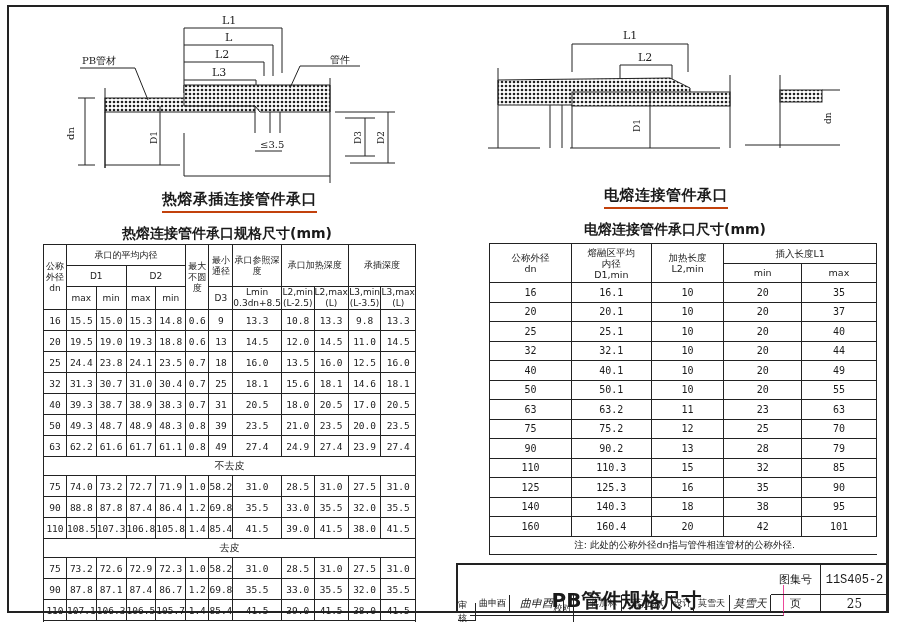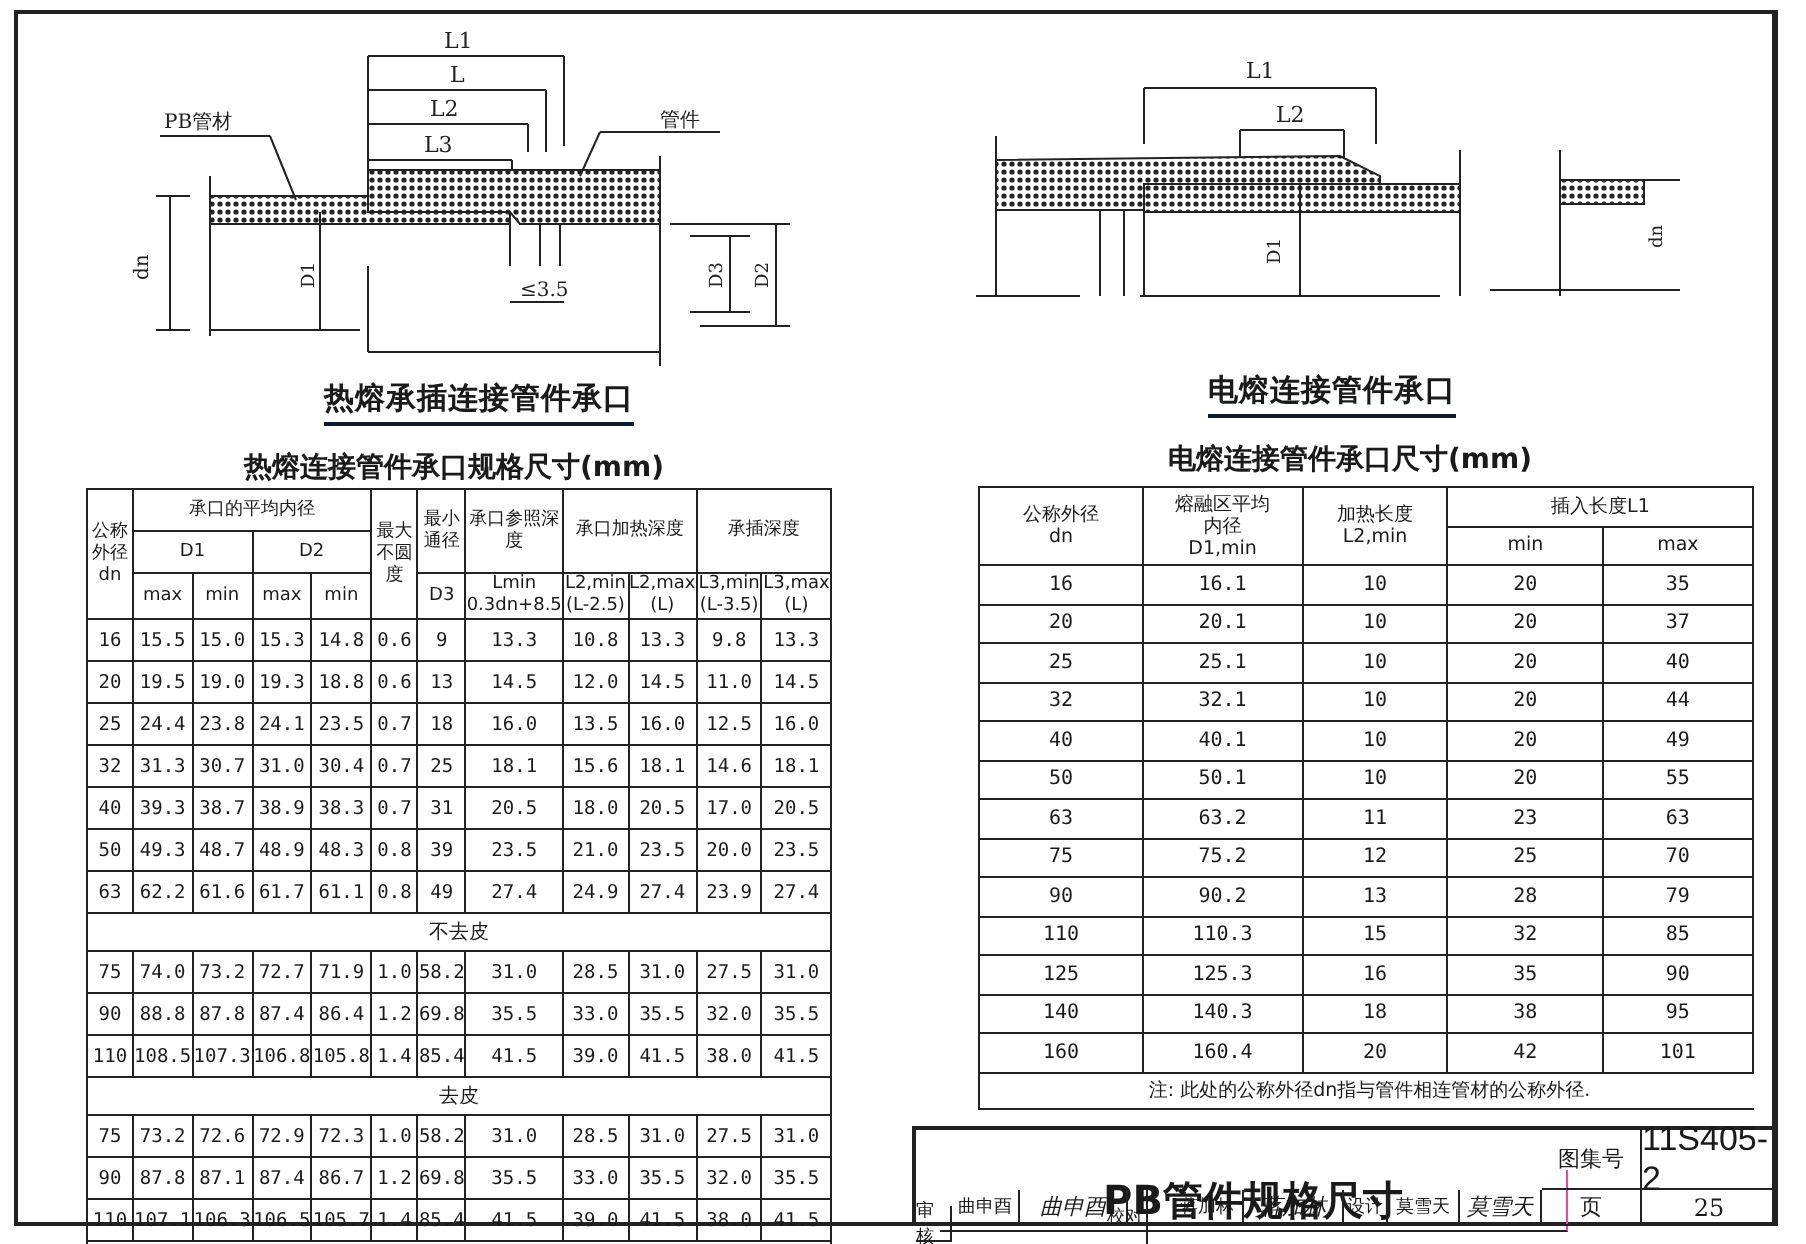--- a/index.html
+++ b/index.html
@@ -2,21 +2,21 @@
 <html><head>
 <meta charset="utf-8">
 <style>
   html, body { margin:0; padding:0; background:#fff; }
   body { width:903px; height:622px; position:relative; overflow:hidden;
          font-family: "DejaVu Serif", "Liberation Serif", serif; color:#1a1a1a; }
   .frame { position:absolute; left:7px; top:5px; width:882px; height:608px;
            border:2px solid #222; border-right-width:3px; box-sizing:border-box; }
   svg.diagram { position:absolute; }
   .caption { position:absolute; font-family:"DejaVu Sans", sans-serif; font-weight:bold; font-size:15px; letter-spacing:0.5px; }
-  .caption.u { border-bottom:2px solid #0f172a; padding-bottom:2px; }
+  .caption.u { border-bottom:2px solid #c2410c; padding-bottom:2px; }
   .tcaption { position:absolute; font-family:"DejaVu Sans", sans-serif; font-weight:bold; font-size:14px; }
   table { position:absolute; border-collapse:collapse; font-family:"DejaVu Sans Mono","Liberation Mono", monospace; }
   td, th { border:1px solid #222; text-align:center; padding:0; font-weight:normal; }
   table.t1 { left:43px; top:244px; width:373px; font-size:9.5px; }
   table.t1 td { height:20px; }
   table.t1 .hdr td { font-family:"DejaVu Sans", sans-serif; font-size:9px; line-height:11px; }
   table.t1 .sub { font-size:7.5px; line-height:9px; }
   table.t1 .section td { font-family:"DejaVu Sans", sans-serif; font-size:10px; height:18px; }
   table.t1 .note td { text-align:left; font-family:"DejaVu Sans", sans-serif; font-size:9.5px; padding-left:3px; height:18px; }
   table.t2 { left:489px; top:243px; width:388px; font-size:10px; }
@@ -524,21 +524,21 @@
   <tbody>
       <tr class="note">
         <td colspan="5">注: 此处的公称外径dn指与管件相连管材的公称外径.</td>
       </tr>
 </tbody>
   </table>
 
 <div class="titleblock">
   <div class="tb-title">PB管件规格尺寸</div>
   <div class="tb-cell" style="left:313px;top:0;width:50px;height:30px">图集号</div>
-  <div class="tb-cell" style="left:363px;top:0;width:68px;height:30px;font-family:Liberation Sans, sans-serif;font-size:17px">11S405-2</div>
+  <div class="tb-cell" style="left:363px;top:0;width:68px;height:30px;font-family:Liberation Mono, monospace;font-size:12px">11S405-2</div>
   <div class="tb-cell" style="left:0;top:38px;width:18px;height:18px;font-size:9px">审核</div>
   <div class="tb-cell" style="left:18px;top:30px;width:34px;height:18px;font-size:9px">曲申酉</div>
   <div class="tb-cell tb-sig" style="left:52px;top:30px;width:54px;height:18px">曲申酉</div>
   <div class="tb-cell" style="left:94px;top:30px;width:22px;height:28px;font-size:9px">校对</div>
   <div class="tb-cell" style="left:128px;top:30px;width:36px;height:18px;font-size:9px">蒋加林</div>
   <div class="tb-cell tb-sig" style="left:164px;top:30px;width:50px;height:18px">蒋加林</div>
   <div class="tb-cell" style="left:214px;top:30px;width:22px;height:18px;font-size:9px">设计</div>
   <div class="tb-cell" style="left:236px;top:30px;width:36px;height:18px;font-size:9px">莫雪天</div>
   <div class="tb-cell tb-sig" style="left:272px;top:30px;width:41px;height:18px">莫雪天</div>
   <div class="tb-cell" style="left:313px;top:30px;width:50px;height:18px">页</div>

